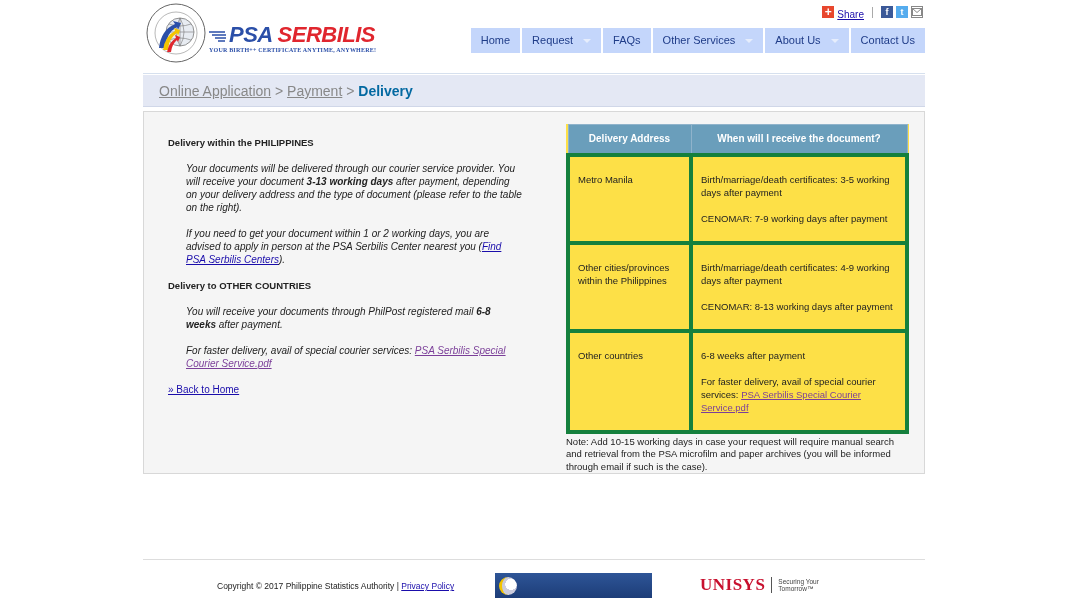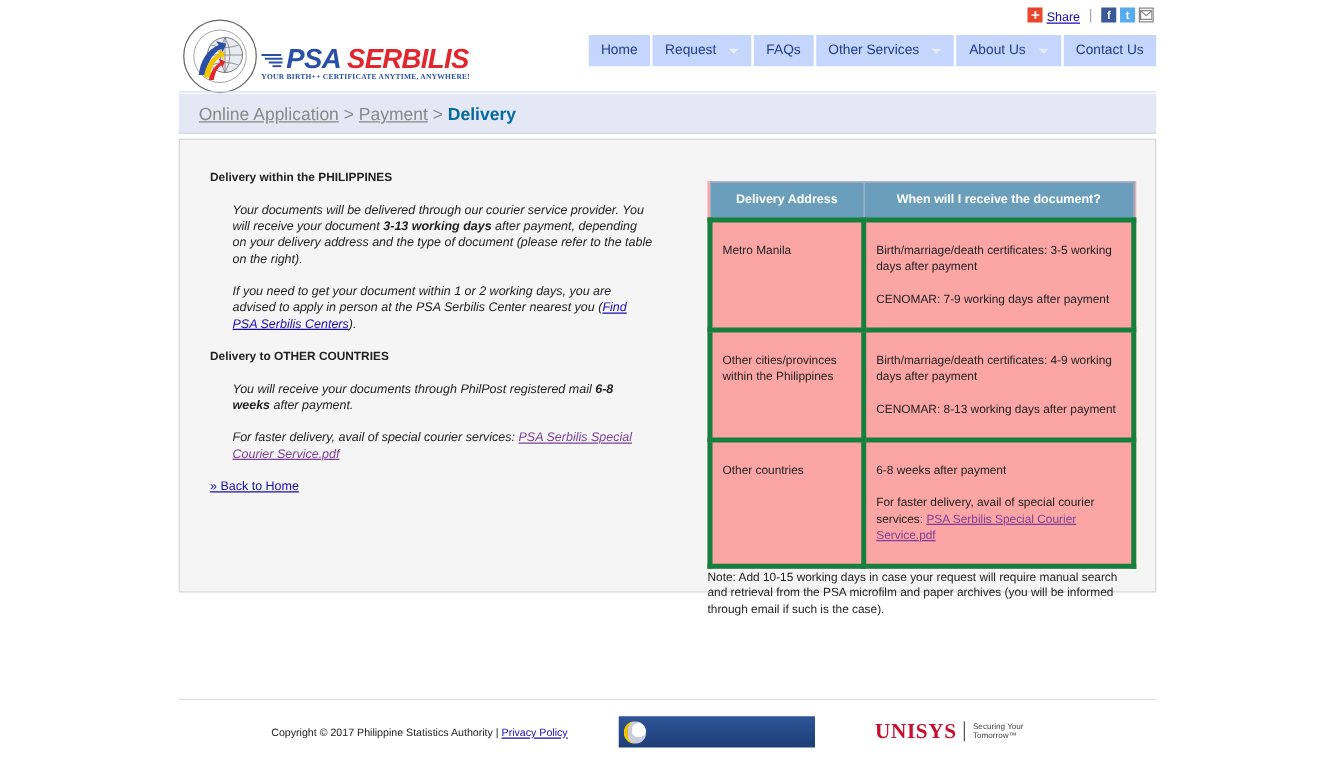--- a/index.html
+++ b/index.html
@@ -3,21 +3,21 @@
 <meta charset="utf-8">
 <style>
   * { box-sizing: border-box; margin: 0; padding: 0; }
   html, body { width: 1068px; height: 613px; background: #ffffff; overflow: hidden; }
   body { font-family: "Liberation Sans", sans-serif; font-size: 12px; color: #222; position: relative; }
   a { color: #1a0dab; text-decoration: underline; }
   a.visited { color: #7b3f99; }
 
   
   .header { position: absolute; left: 143px; top: 0; width: 782px; height: 74px; }
-  .logo { position: absolute; left: 0; top: 12px; width: 240px; height: 64px; }
+  .logo { position: absolute; left: 0; top: 0; width: 240px; height: 64px; }
   .seal { position: absolute; left: 2px; top: 2px; width: 62px; height: 62px; }
   .brand { position: absolute; left: 66px; top: 24px; height: 30px; }
   .brand-title { font-family: "Liberation Sans", sans-serif; font-weight: bold; font-style: italic; font-size: 22px; letter-spacing: -0.5px; white-space: nowrap; line-height: 22px; }
   .brand-title .psa { color: #2b4fa8; }
   .brand-title .serb { color: #e0262e; }
   .speedlines { display: inline-block; width: 18px; height: 12px; vertical-align: middle; margin-right: 2px; }
   .tagline { font-family: "Liberation Serif", serif; font-size: 6px; color: #2b4fa8; font-weight: bold; letter-spacing: 0.2px; white-space: nowrap; margin-top: 1px; }
 
   .share-bar { position: absolute; right: 2px; top: 5px; display: flex; align-items: center; gap: 3px; height: 14px; }
   .share-plus { width: 12px; height: 12px; background: #e8472e; color: #fff; font-weight: bold; font-size: 12px; line-height: 12px; text-align: center; }
@@ -40,21 +40,21 @@
   .crumb-bar .sep { color: #888; }
   .crumb-bar .current { font-weight: bold; color: #0369a1; }
 
   
   .panel { position: absolute; left: 143px; top: 111px; width: 782px; height: 363px; background: #f5f5f5; border: 1px solid #d8d8d8; }
   .left { position: absolute; left: 24px; top: 24px; width: 355px; font-size: 10px; line-height: 13px; color: #222; }
   .left h4 { font-size: 9.5px; font-weight: bold; margin-bottom: 13px; }
   .left p { margin-left: 18px; margin-bottom: 13px; font-style: italic; }
 
   .right { position: absolute; left: 422px; top: 12px; width: 344px; }
-  table.deliv { width: 343px; border-collapse: collapse; font-size: 9.5px; line-height: 13px; background: #fca5a5; margin-top: 21px; }
+  table.deliv { width: 343px; border-collapse: collapse; font-size: 9.5px; line-height: 13px; background: #fde047; }
   table.deliv th { background: #6a9ebb; color: #fff; font-weight: bold; font-size: 10px; height: 30px; text-align: center; border: 1px solid #8fb3cb; }
   table.deliv td { border: 4px solid #15803d; vertical-align: top; padding: 16px 8px; color: #222; }
   table.deliv td.addr { width: 123px; }
   table.deliv td p { margin-bottom: 13px; }
   table.deliv td p:last-child { margin-bottom: 0; }
   .note { font-size: 9.5px; line-height: 12.5px; color: #222; margin-top: 2px; width: 345px; }
 
   
   .footer-rule { position: absolute; left: 143px; top: 559px; width: 782px; height: 1px; background: #ddd; }
   .copyright { position: absolute; left: 217px; top: 581px; font-size: 8.5px; color: #222; white-space: nowrap; }

